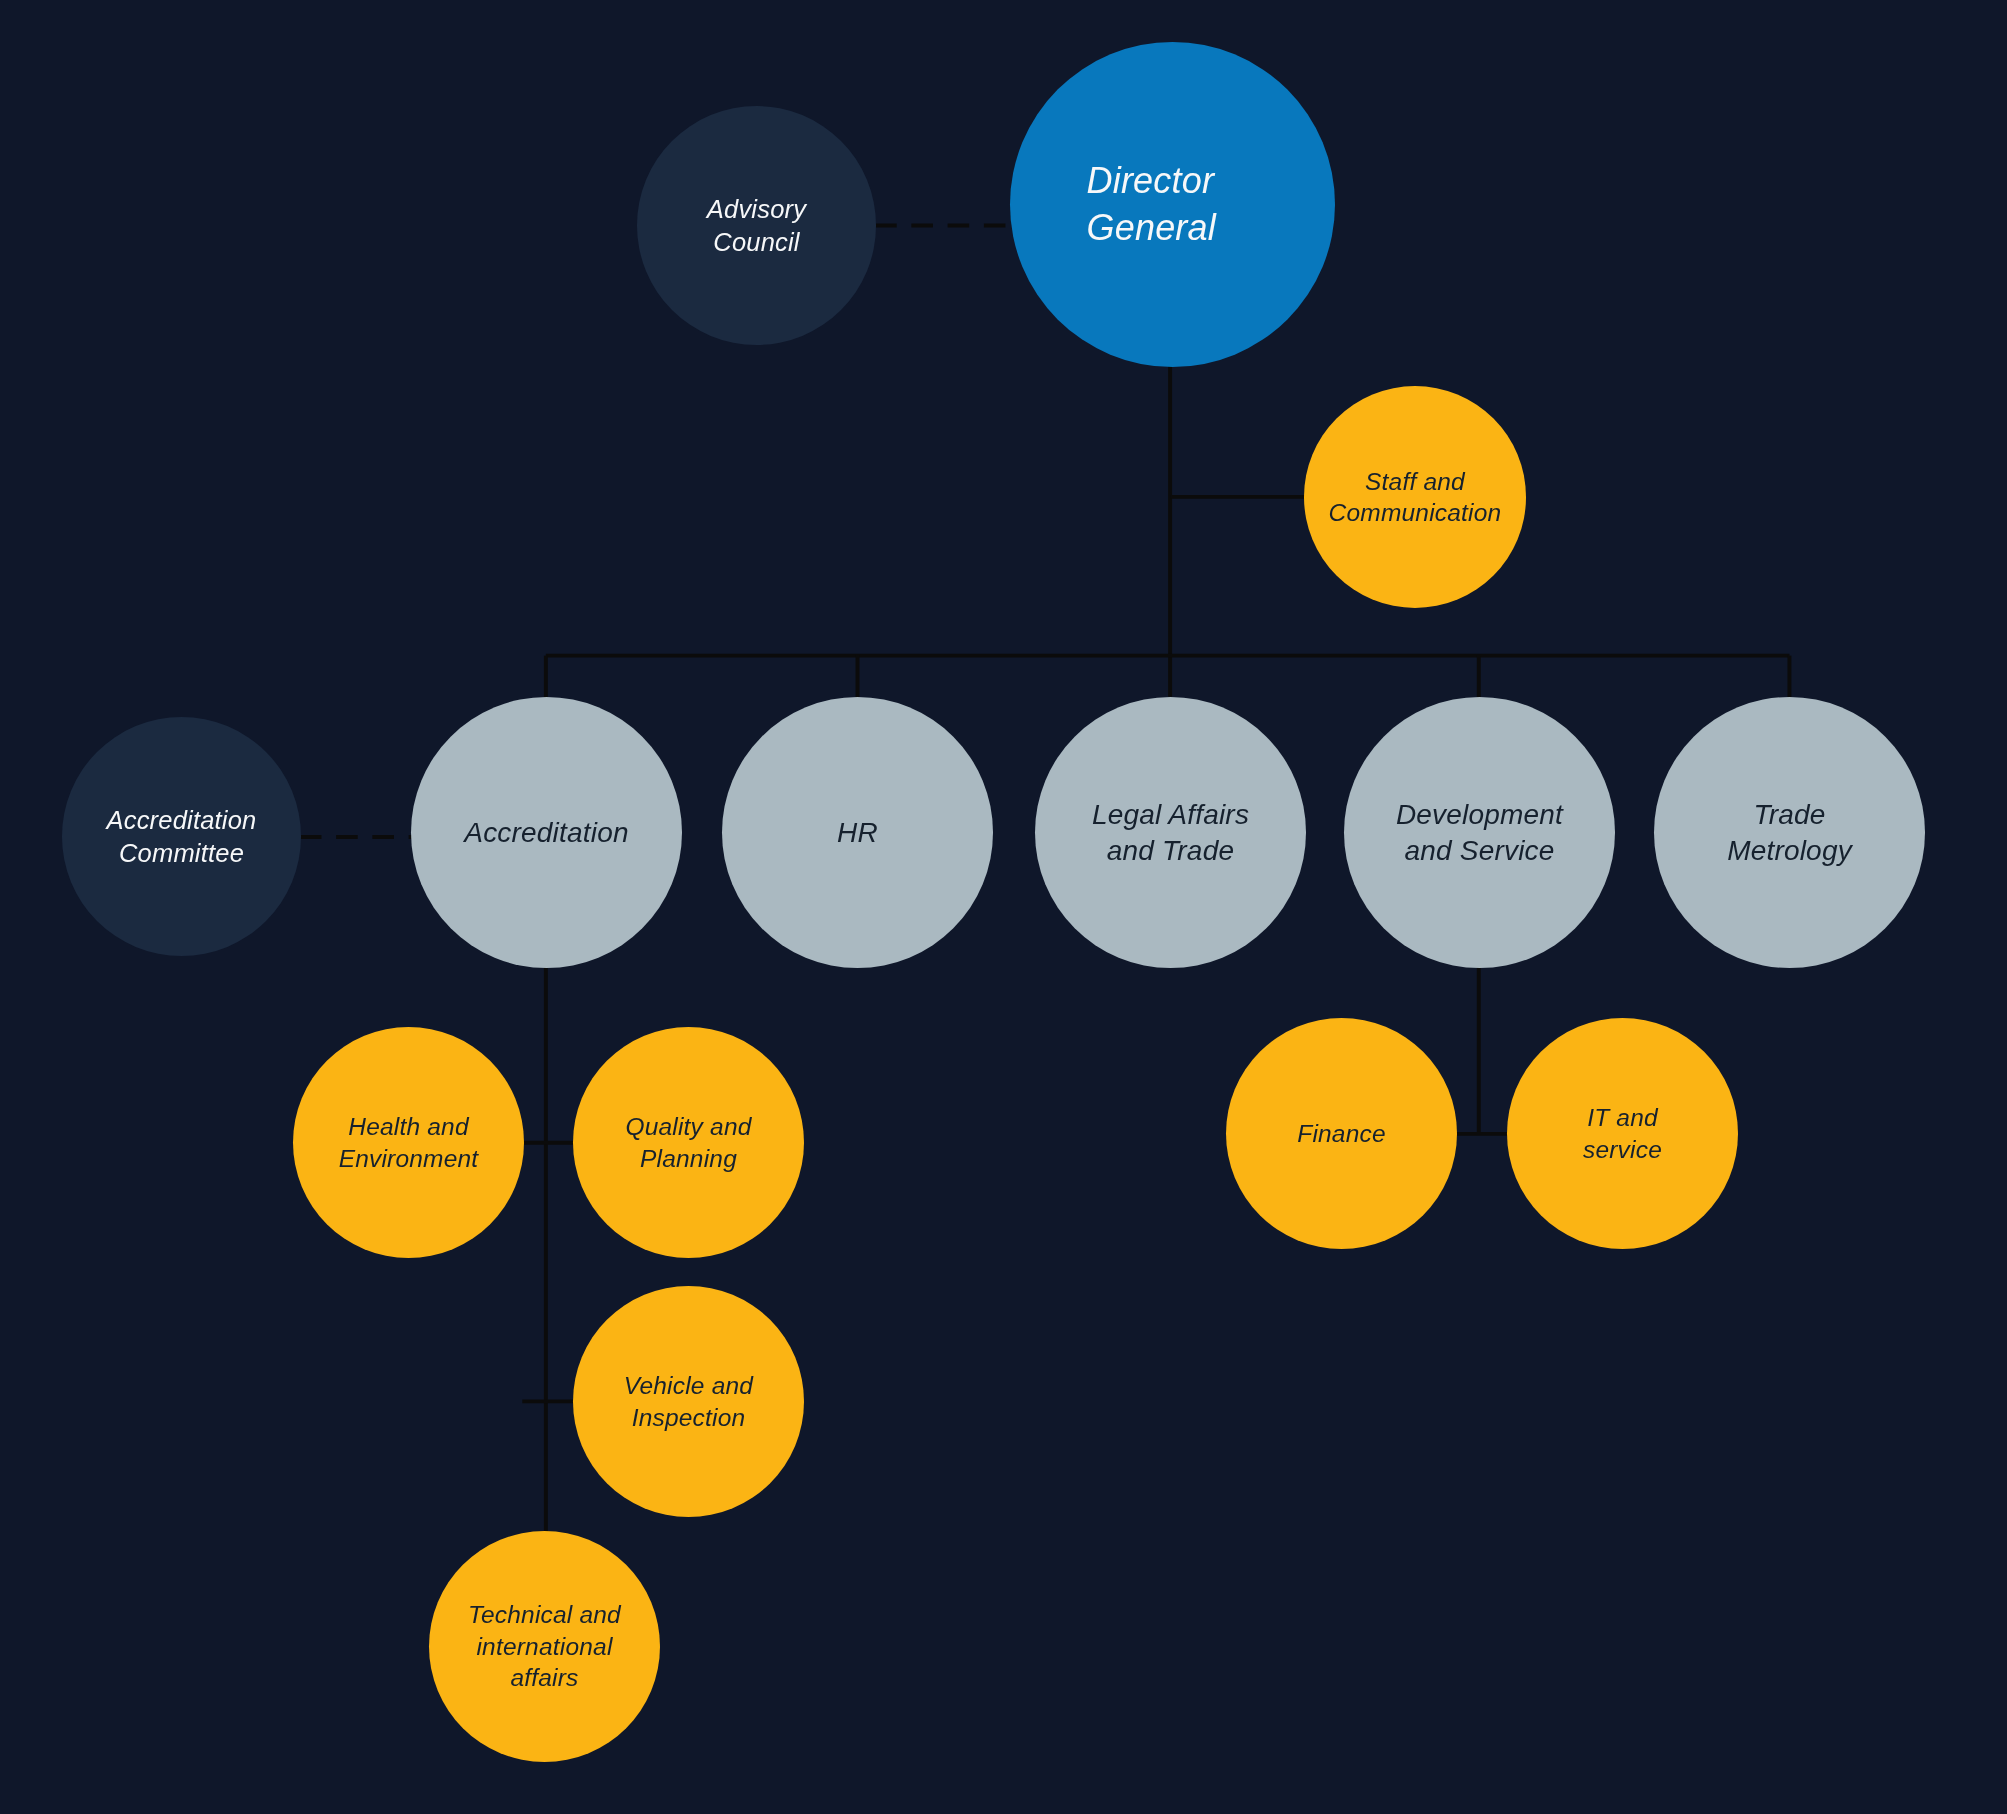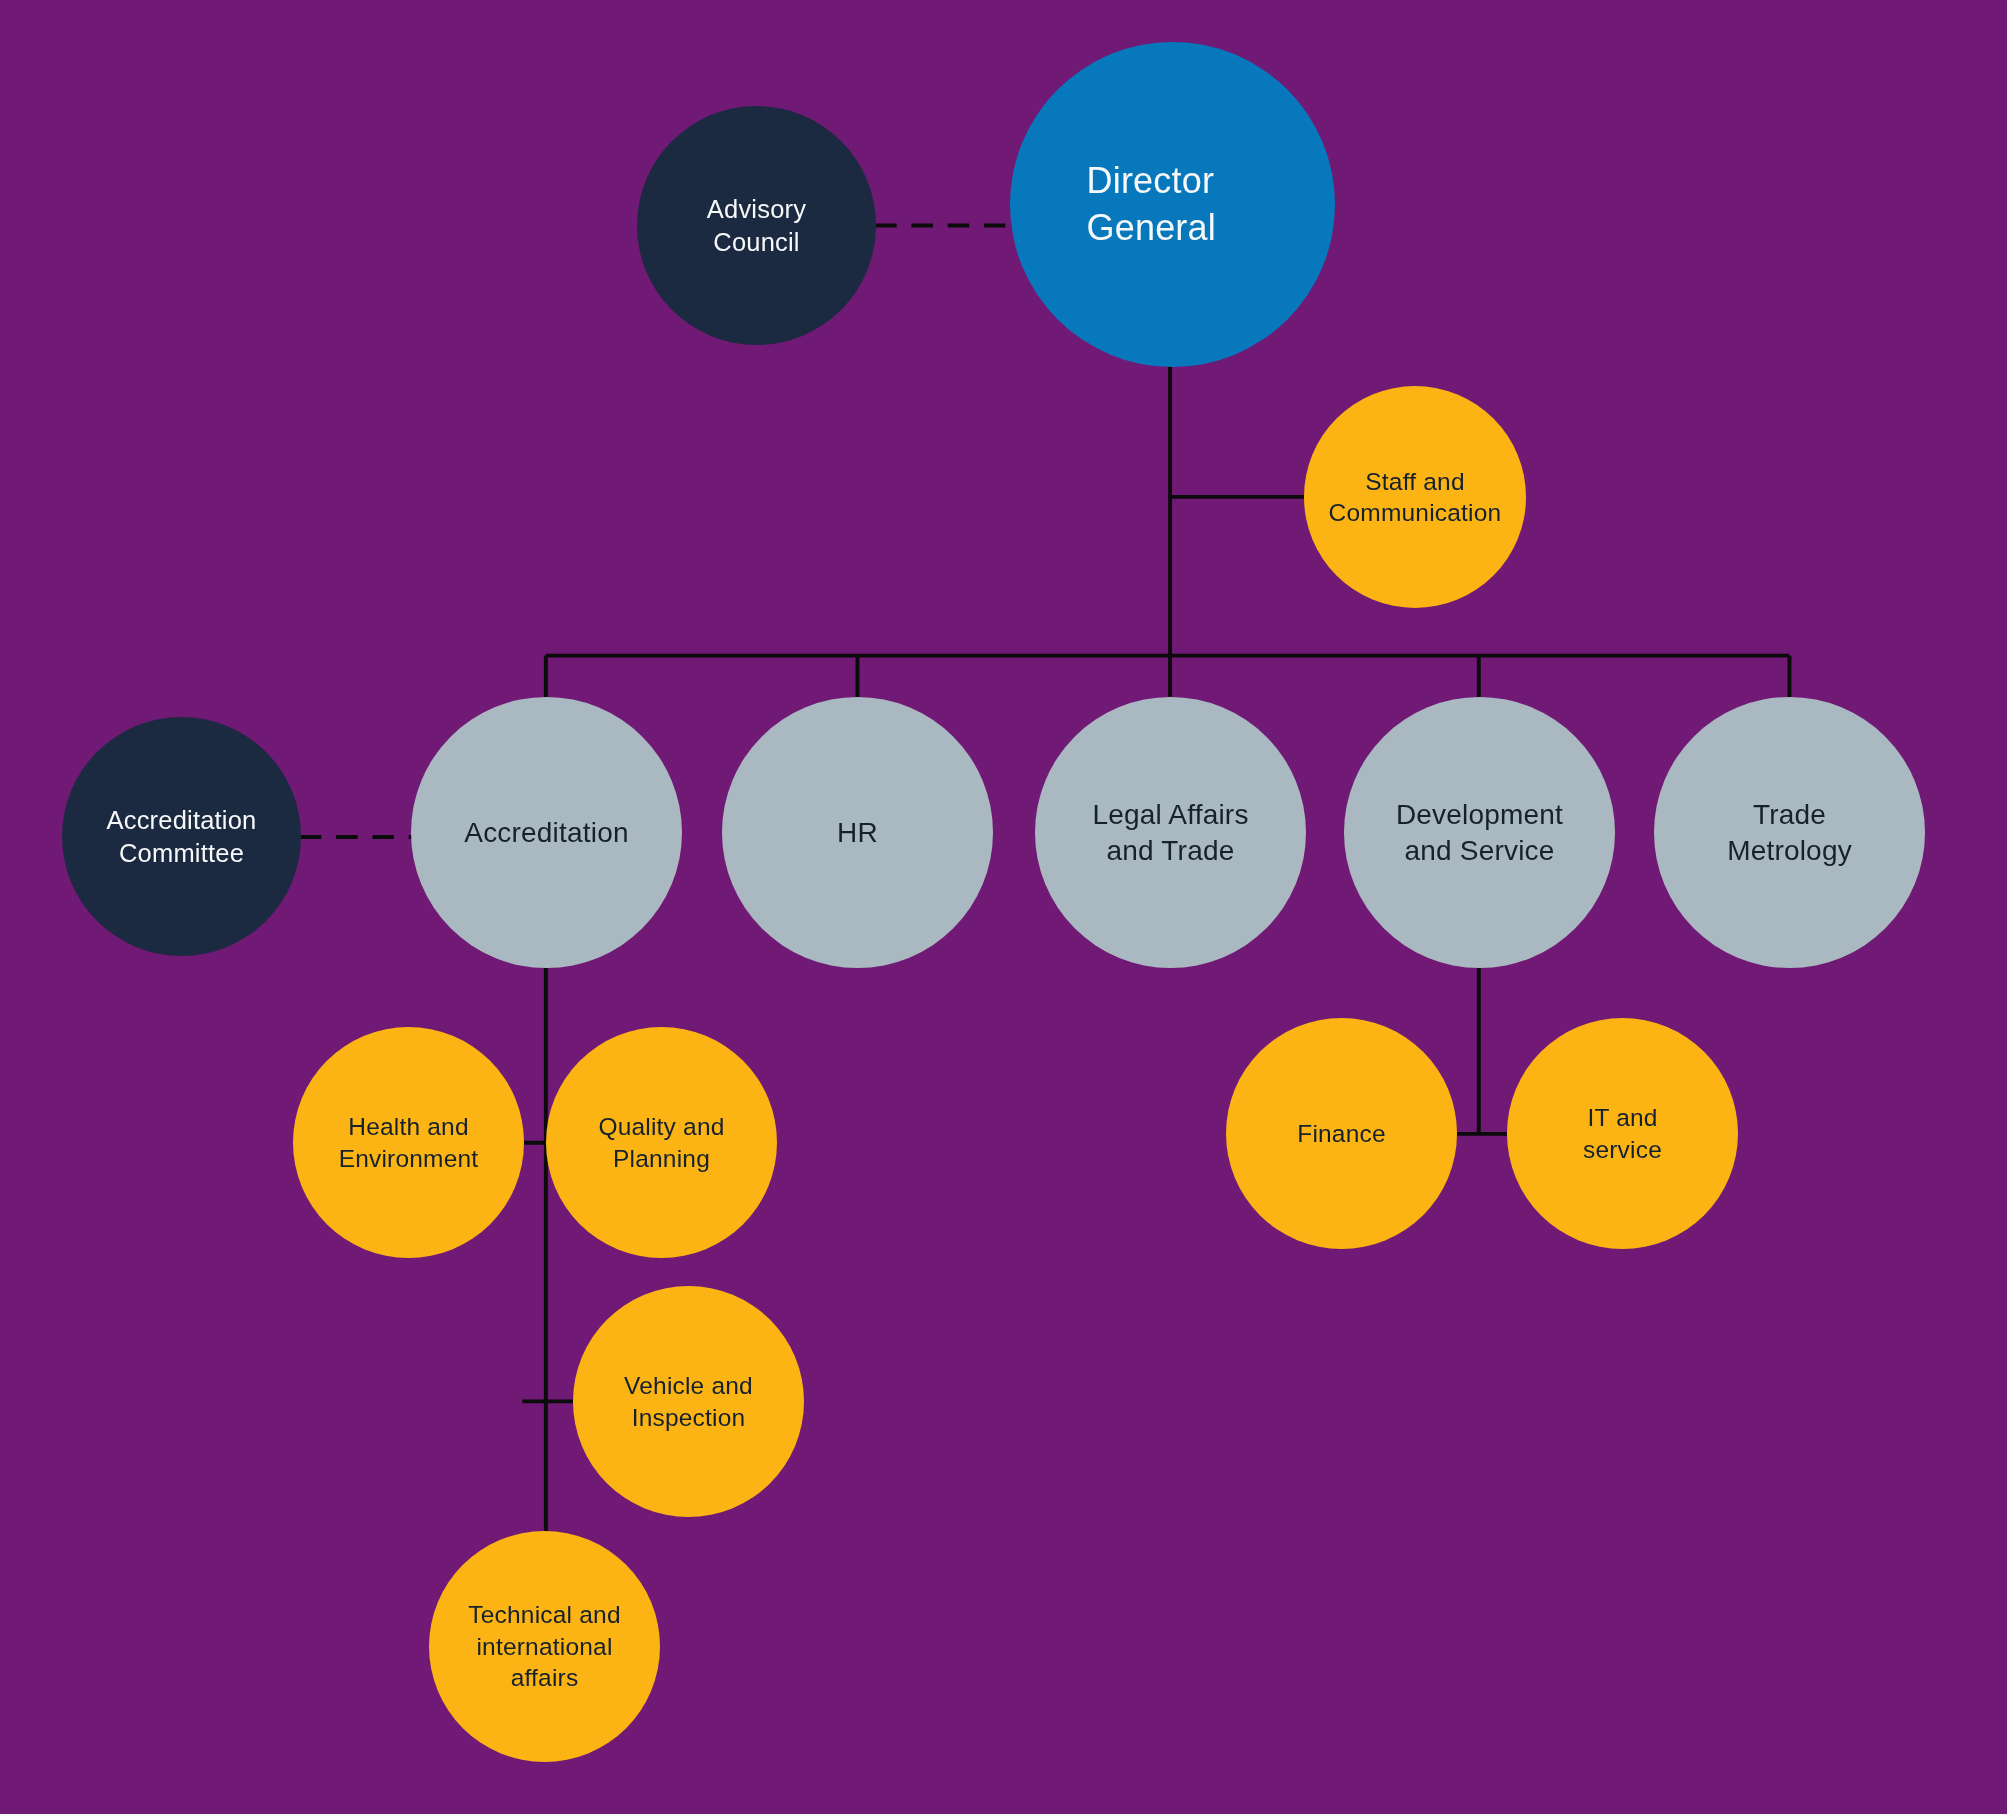--- a/index.html
+++ b/index.html
@@ -9,23 +9,24 @@
     --gray:#aab9c1;
     --line:#0b0b0b;
     --text-dark:#16212e;
     --text-light:#f7f8f9;
   }
   html,body{margin:0;padding:0;background:#ffffff;}
   .canvas{
     position:relative;
     width:2007px;
     height:1814px;
-    background:#701a75;
+    background:#0f172a;
     font-family:"Liberation Sans", sans-serif;
     overflow:hidden;
+    font-style:italic;
   }
   svg.wires{position:absolute;left:0;top:0;}
   svg.wires path{fill:none;stroke:var(--line);stroke-width:4;}
   svg.wires path.dashed{stroke-dasharray:22 15;}
   .node{
     position:absolute;
     border-radius:50%;
     display:flex;
     align-items:center;
     justify-content:center;
@@ -102,21 +103,21 @@
   </div>
 
   <div class="node gray" style="left:1654px;top:697px;width:271px;height:271px;font-size:28px;">
     <span class="label" style="max-width:142px;">Trade Metrology</span>
   </div>
 
   <div class="node yellow" style="left:293px;top:1027px;width:231px;height:231px;font-size:24.5px;">
     <span class="label" style="max-width:149px;">Health and Environment</span>
   </div>
 
-  <div class="node yellow" style="left:546px;top:1027px;width:231px;height:231px;font-size:24.5px;">
+  <div class="node yellow" style="left:573px;top:1027px;width:231px;height:231px;font-size:24.5px;">
     <span class="label" style="max-width:137px;">Quality and Planning</span>
   </div>
 
 
   <div class="node yellow" style="left:573px;top:1286px;width:231px;height:231px;font-size:24.5px;">
     <span class="label" style="max-width:149px;">Vehicle and Inspection</span>
   </div>
 
   <div class="node yellow" style="left:429px;top:1531px;width:231px;height:231px;font-size:24.5px;">
     <span class="label" style="max-width:165px;">Technical and international affairs</span>

